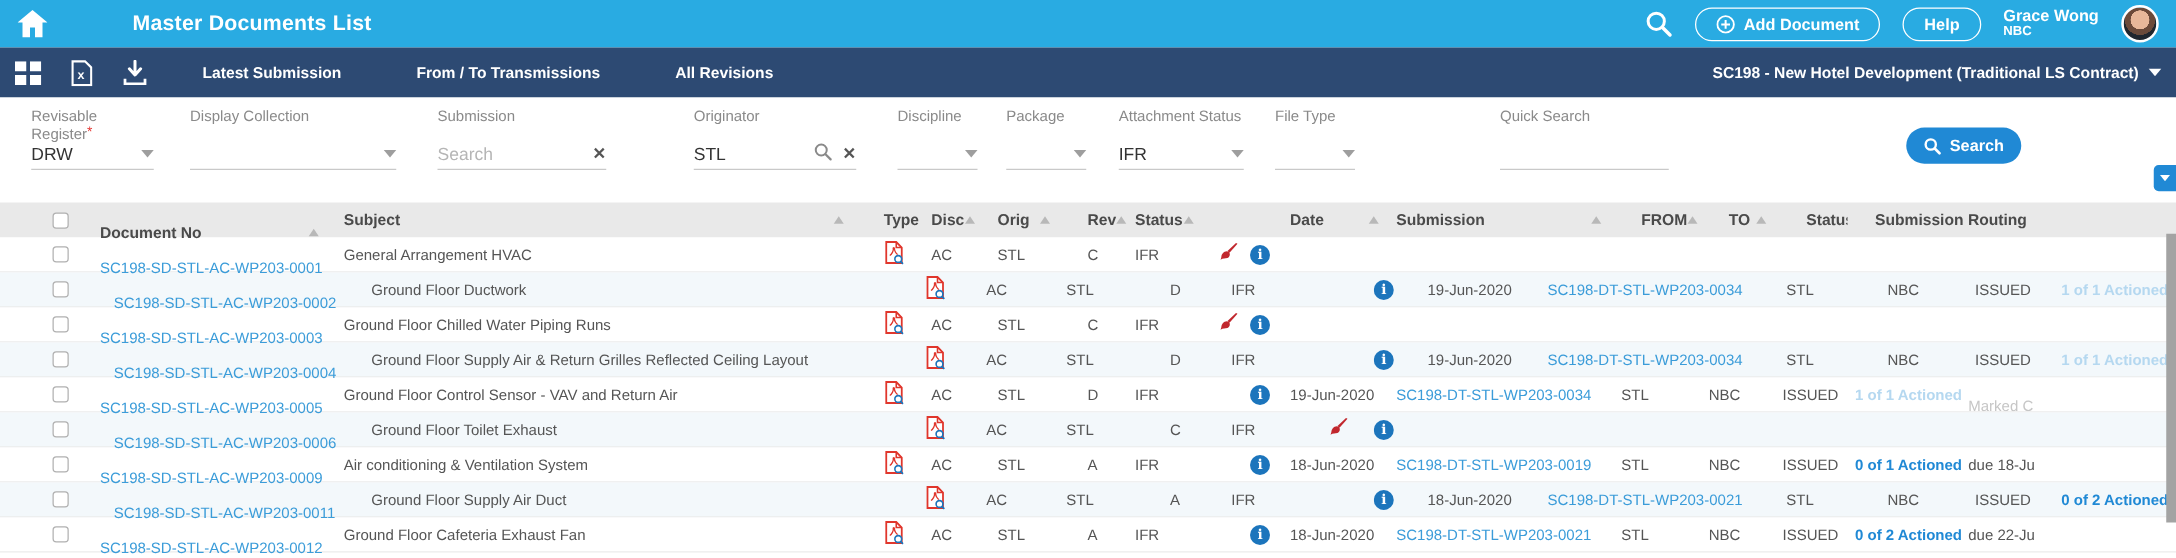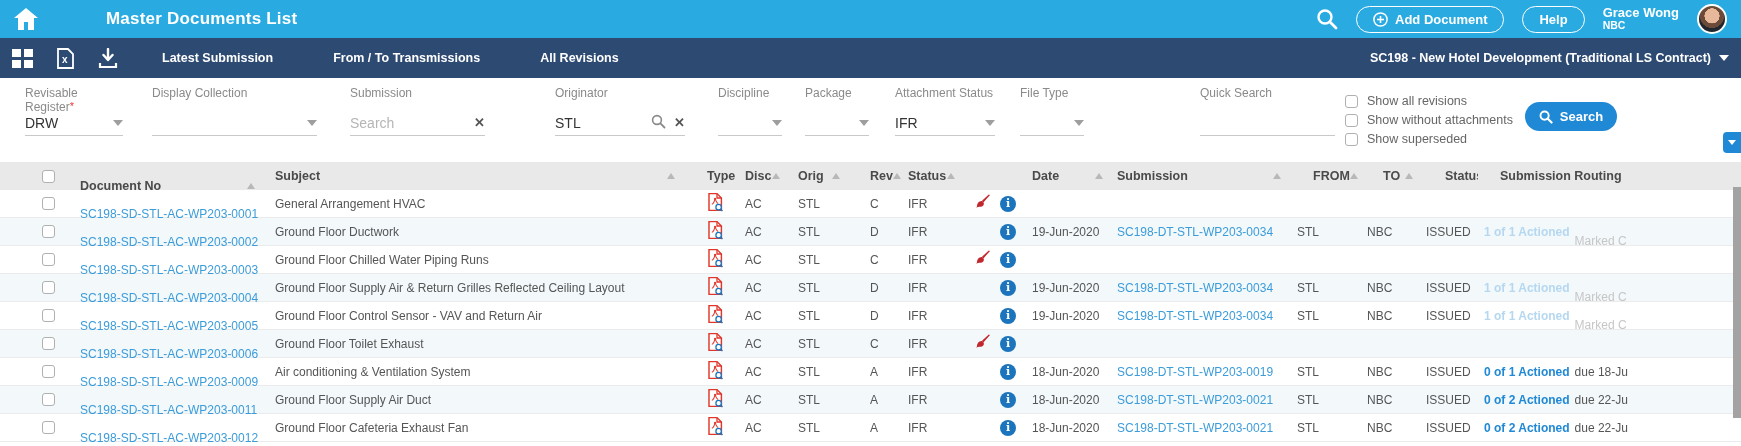--- a/index.html
+++ b/index.html
@@ -59,21 +59,21 @@
     background:#2089d5; border-radius:4px 0 0 4px; display:flex; align-items:center;
     justify-content:center; cursor:pointer; }
   .mini-expand .caret-down { border-left-width:4px; border-right-width:4px; border-top-width:5px; }
 
   
   .tablewrap { position:relative; }
   .thead { margin-top:4px; height:28px; background:#e9e9e9; display:flex; align-items:center;
     font-size:12.5px; font-weight:bold; color:#4a4a4a; }
   .trow { height:28px; display:flex; align-items:center; font-size:12px; color:#555;
     border-bottom:1px solid #ebebeb; background:#fff; }
-  .trow.alt { background:#f3f8fb; }
+  .trow.alt { background:#f3f8fb;gap:11px; }
   .cell { display:flex; align-items:center; overflow:hidden; white-space:nowrap; height:100%; }
   .c-cb      { flex:0 0 70px; padding-left:42px; }
   .c-doc     { flex:0 0 195px; padding-left:10px;margin-top:20px; }
   .c-subj    { flex:0 0 420px; padding-left:10px; }
   .c-type    { flex:0 0 50px; padding-left:22px; }
   .c-disc    { flex:0 0 55px; padding-left:10px; }
   .c-orig    { flex:0 0 60px; padding-left:8px; }
   .c-rev     { flex:0 0 55px; padding-left:20px; }
   .c-status  { flex:0 0 60px; padding-left:3px; }
   .c-brush   { flex:0 0 35px; justify-content:center; }
@@ -248,34 +248,20 @@
     </div>
   </div>
 
   <div class="ffield" style="left:1175px; width:135px;margin-left:25px;">
     <div class="flabel">Quick Search</div>
     <div class="fvalue">
       <span class="grow"></span>
     </div>
   </div>
 
-  <div class="checkgroup">
-    <div class="checkrow">
-      <span class="cbx"></span>
-      <label>Show all revisions</label>
-    </div>
-    <div class="checkrow">
-      <span class="cbx"></span>
-      <label>Show without attachments</label>
-    </div>
-    <div class="checkrow">
-      <span class="cbx"></span>
-      <label>Show superseded</label>
-    </div>
-  </div>
 
   <button class="search-btn">
     <svg width="14" height="14" viewBox="0 0 14 14">
         <circle cx="5.6" cy="5.6" r="4.1" fill="none" stroke="#fff" stroke-width="1.9"></circle>
         <line x1="8.8" y1="8.8" x2="12.6" y2="12.6" stroke="#fff" stroke-width="2.1" stroke-linecap="round"></line>
       </svg>
     <span>Search</span>
   </button>
 
   <div class="mini-expand">

